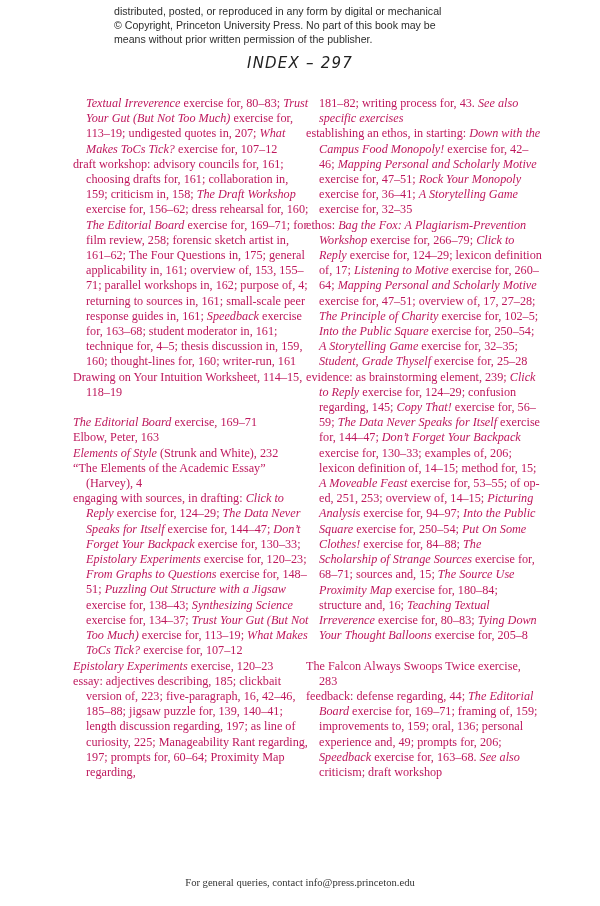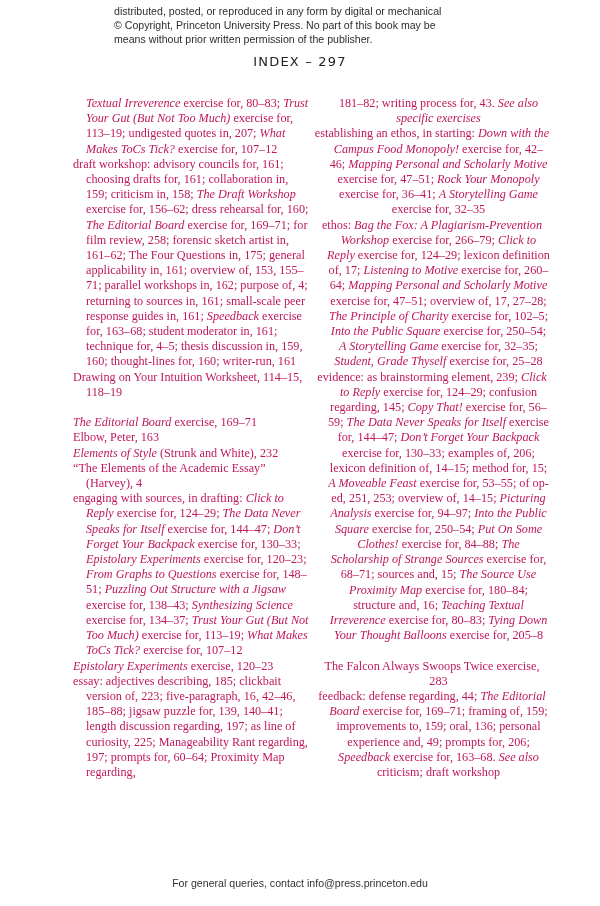--- a/index.html
+++ b/index.html
@@ -3,35 +3,35 @@
 <meta charset="utf-8">
 <style>
   html, body { margin: 0; padding: 0; background: #ffffff; }
   body { width: 600px; height: 906px; position: relative; overflow: hidden; color: #2b2b2b; }
   .copyright {
     position: absolute; left: 114px; top: 4px; width: 420px;
     font-family: "Liberation Sans", sans-serif; font-size: 10.6px; line-height: 14px; color: #2e2e2e;
   }
   .running-head {
     position: absolute; left: 0; width: 600px; top: 54px; text-align: center;
-    font-family: "DejaVu Sans", sans-serif; font-size: 13px; letter-spacing: 1.2px; color: #222;
+    font-family: "DejaVu Sans", sans-serif; font-size: 15px; letter-spacing: 1.2px; color: #222; font-style: italic;
   }
   .column {
     position: absolute; top: 96px; width: 236px;
     font-family: "Liberation Serif", serif; font-size: 12.2px; line-height: 15.2px; color: #be185d;
   }
   .col-left { left: 73px; }
-  .col-right { left: 314px; text-align: center; }
+  .col-right { left: 306px; }
   .entry { margin: 0; padding-left: 13px; text-indent: -13px; }
   .cont { margin: 0; padding-left: 13px; }
   .gap { height: 15.2px; }
   .entry i, .cont i { font-style: italic; }
   .footer {
     position: absolute; left: 0; width: 600px; top: 877px; text-align: center;
-    font-family: Liberation Sans, sans-serif; font-size: 10.6px; color: #333;
+    font-family: Liberation Serif, serif; font-size: 10.6px; color: #333;
   }
 </style>
 </head>
 <body>
 
 <div class="copyright">
   <div>distributed, posted, or reproduced in any form by digital or mechanical</div>
   <div>© Copyright, Princeton University Press. No part of this book may be</div>
   <div>means without prior written permission of the publisher.</div>
 </div>

